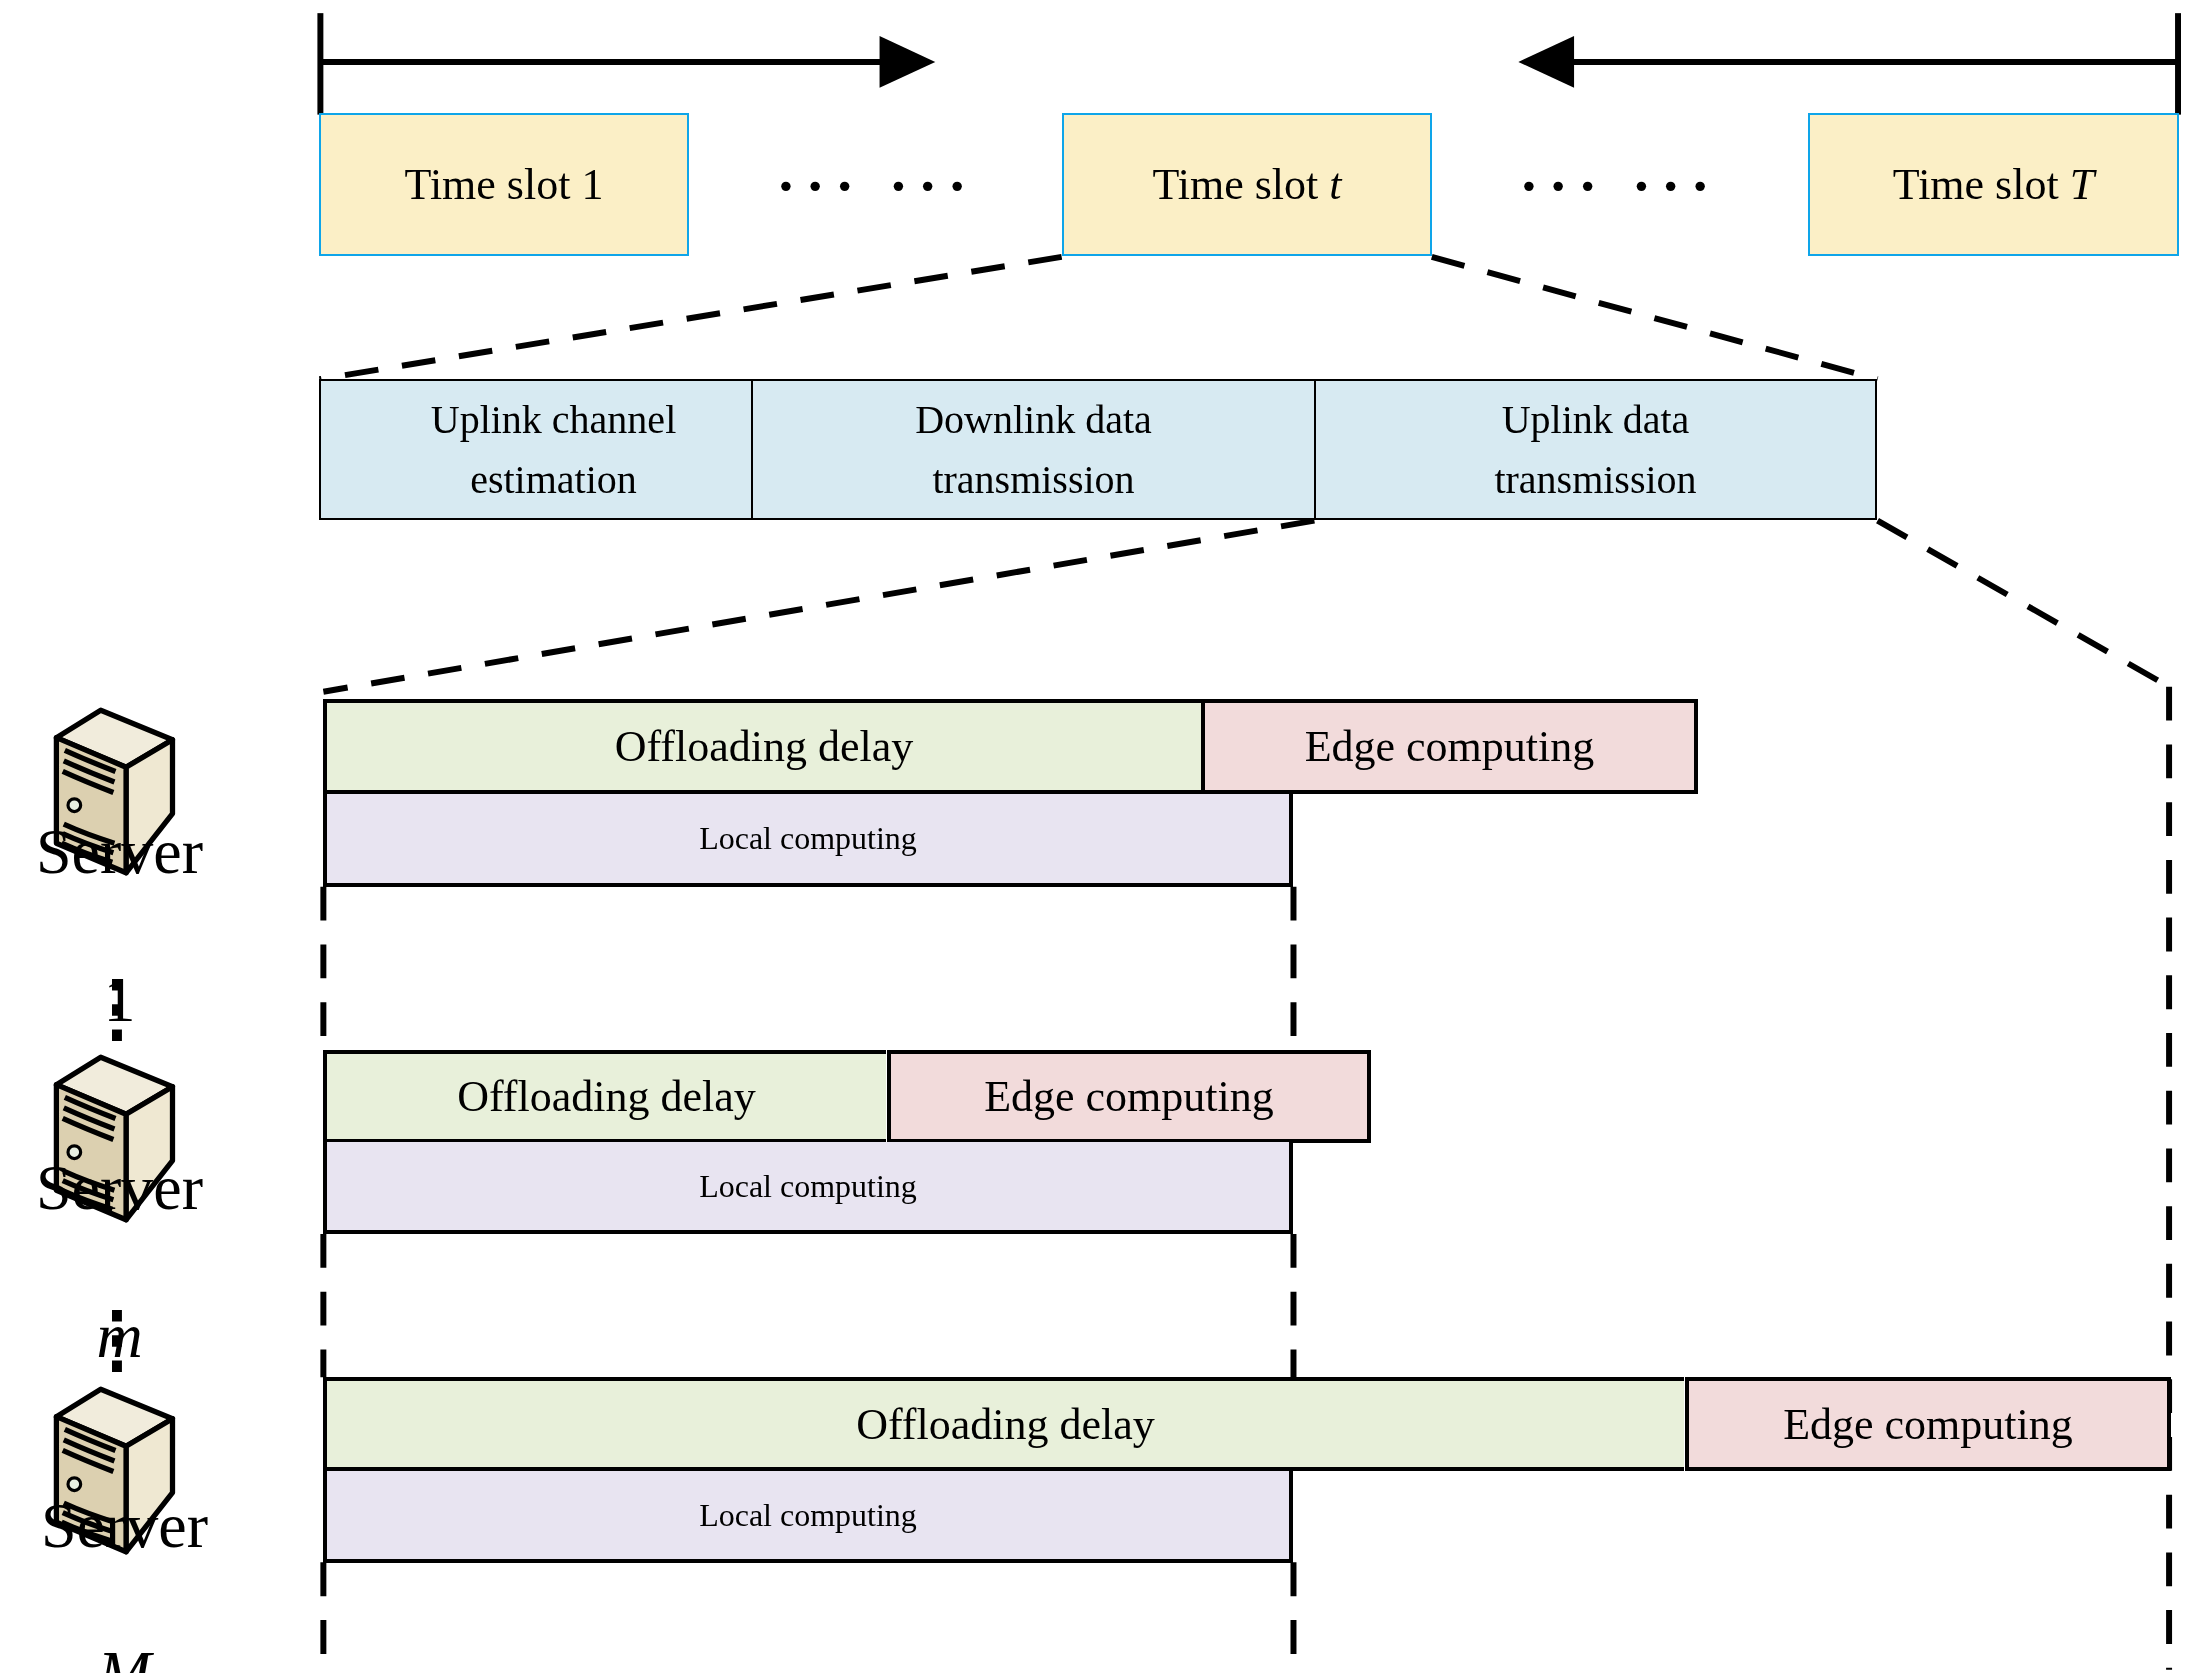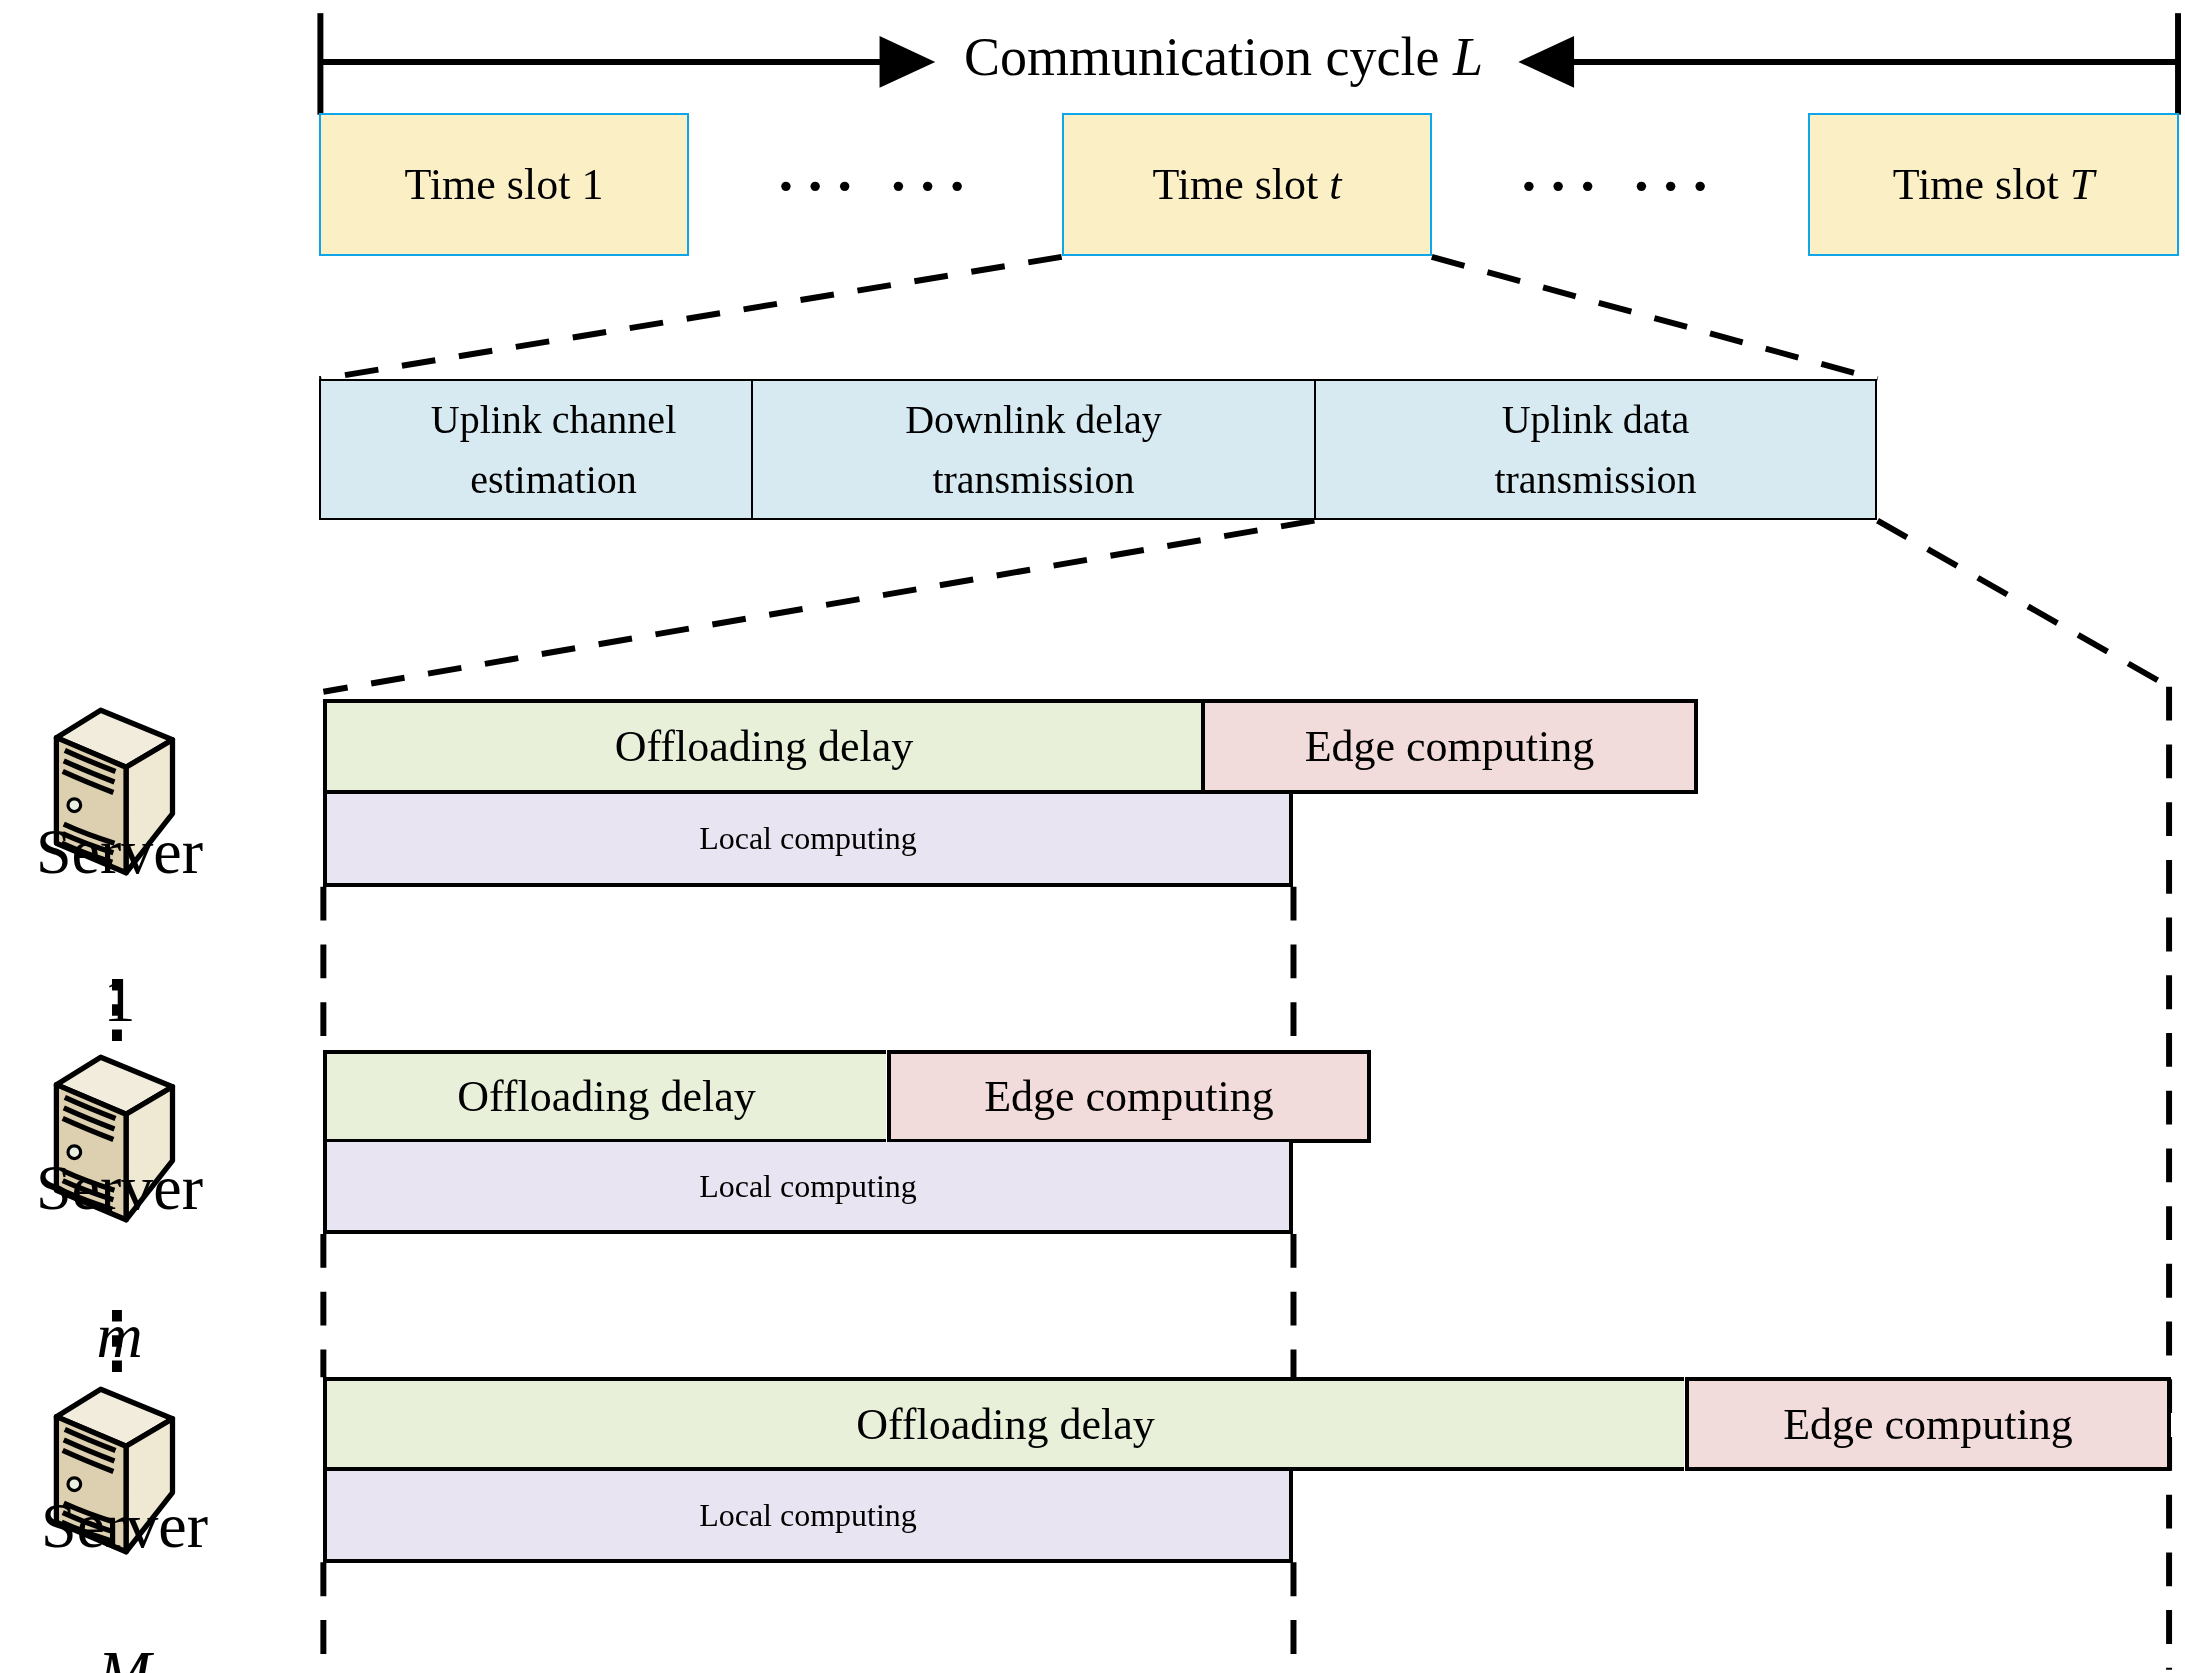--- a/index.html
+++ b/index.html
@@ -49,43 +49,40 @@
 
     <line class="dash" x1="325" y1="891" x2="325" y2="1055"></line>
     <line class="dash" x1="325" y1="1240" x2="325" y2="1384"></line>
     <line class="dash" x1="325" y1="1570" x2="325" y2="1678"></line>
 
     <line class="dash" x1="1300" y1="891" x2="1300" y2="1055"></line>
     <line class="dash" x1="1300" y1="1240" x2="1300" y2="1384"></line>
     <line class="dash" x1="1300" y1="1570" x2="1300" y2="1678"></line>
   </svg>
 
-  <div class="abs center title" style="left:915px;top:24px;width:617px;height:66px;">
-    <span>Communication cycle</span>&nbsp;<span class="it">L</span>
-  </div>
 
   <div class="abs center slot" style="left:319px;top:113px;width:370px;height:143px;">
     <span>Time slot</span>&nbsp;<span>1</span>
   </div>
   <div class="abs center hdots" style="left:781px;top:141px;width:191px;height:90px;">··· ···</div>
   <div class="abs center slot" style="left:1062px;top:113px;width:370px;height:143px;">
     <span>Time slot</span>&nbsp;<span class="it">t</span>
   </div>
   <div class="abs center hdots" style="left:1524px;top:141px;width:191px;height:90px;">··· ···</div>
   <div class="abs center slot" style="left:1808px;top:113px;width:371px;height:143px;">
     <span>Time slot</span>&nbsp;<span class="it">T</span>
   </div>
 
   <div class="abs phase-row" style="left:319px;top:379px;width:1558px;height:141px;">
     <div class="seg" style="width:430px;padding-left:35px;">
       <span>Uplink channel</span>
       <span>estimation</span>
     </div>
     <div class="seg" style="width:563px;">
-      <span>Downlink delay</span>
+      <span>Downlink data</span>
       <span>transmission</span>
     </div>
     <div class="seg" style="width:561px;">
       <span>Uplink data</span>
       <span>transmission</span>
     </div>
   </div>
 
   <svg class="server-icon" style="left:52px;top:706px;" width="127" height="171" viewBox="0 0 120 162">
     <polygon points="46,4 114,32 70,58 4,30" fill="#F1ECDC" stroke="#000" stroke-width="5" stroke-linejoin="round"></polygon>

